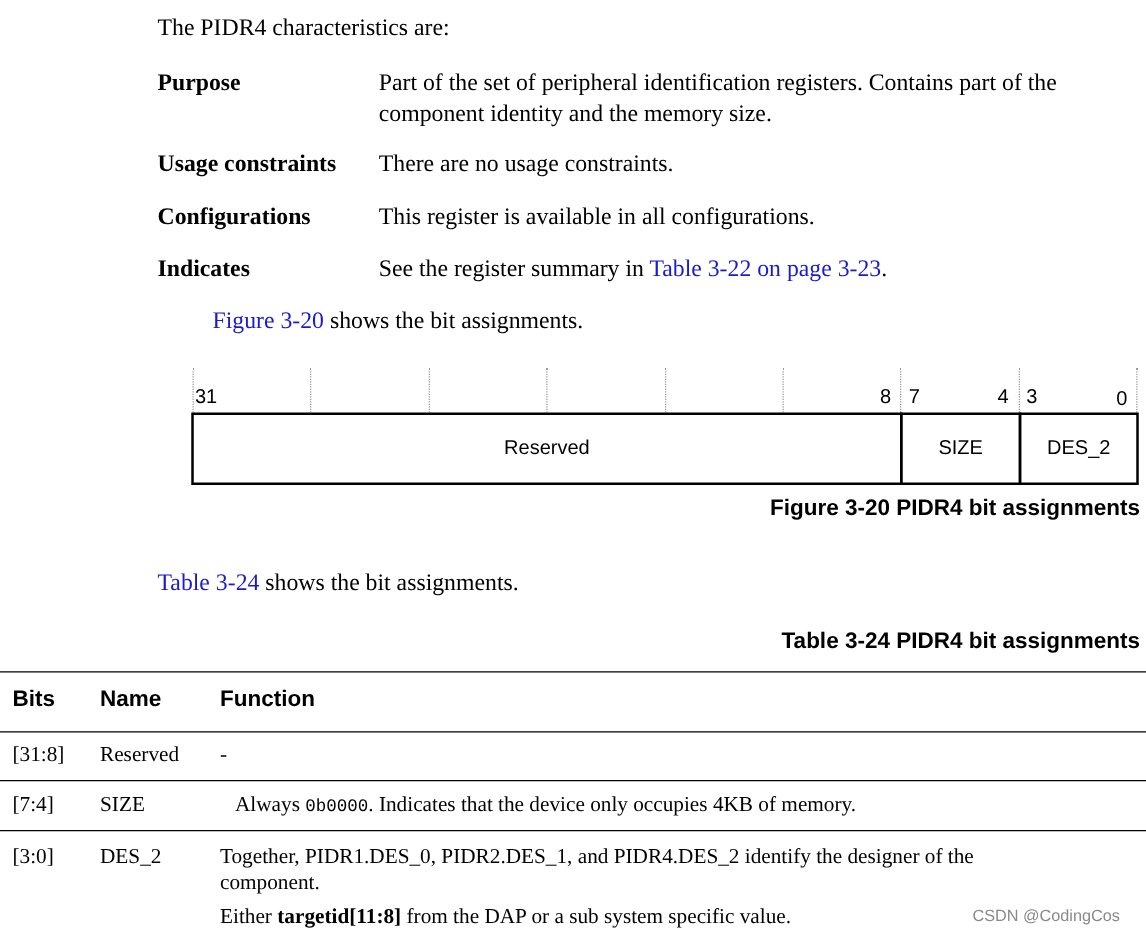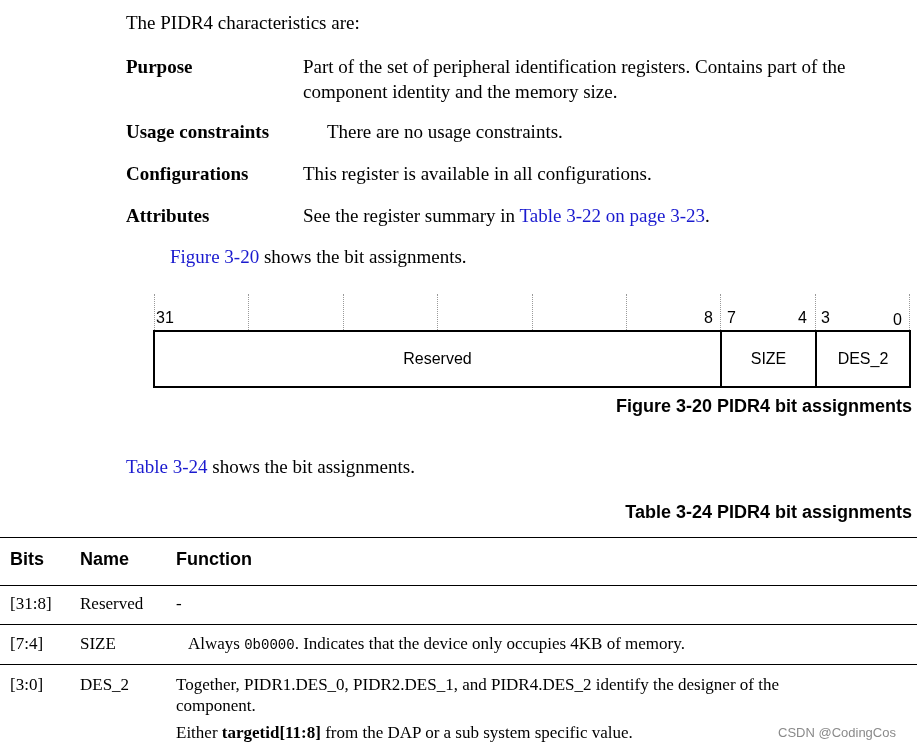--- a/index.html
+++ b/index.html
@@ -26,26 +26,26 @@
 </head>
 <body>
 
 <div class="abs serif line" style="left:126px; top:12px;">The PIDR4 characteristics are:</div>
 
 <div class="abs serif label line" style="left:126px; top:56px;">Purpose</div>
 <div class="abs serif line" style="left:303px; top:56px;">Part of the set of peripheral identification registers. Contains part of the</div>
 <div class="abs serif line" style="left:303px; top:81px;">component identity and the memory size.</div>
 
 <div class="abs serif label line" style="left:126px; top:121px;">Usage constraints</div>
-<div class="abs serif line" style="left:303px; top:121px;margin-left:24px;">There are no usage constraints.</div>
+<div class="abs serif line" style="left:303px; top:121px;">There are no usage constraints.</div>
 
 <div class="abs serif label line" style="left:126px; top:163px;">Configurations</div>
 <div class="abs serif line" style="left:303px; top:163px;">This register is available in all configurations.</div>
 
-<div class="abs serif label line" style="left:126px; top:205px;">Attributes</div>
+<div class="abs serif label line" style="left:126px; top:205px;">Indicates</div>
 <div class="abs serif line" style="left:303px; top:205px;">
   <span>See the register summary in </span><a class="link">Table 3-22 on page 3-23</a><span>.</span>
 </div>
 
 <div class="abs serif line" style="left:126px; top:246px;margin-left:44px;">
   <a class="link">Figure 3-20</a><span> shows the bit assignments.</span>
 </div>
 
 <div>
   <div class="tick" style="left:154px;"></div>

